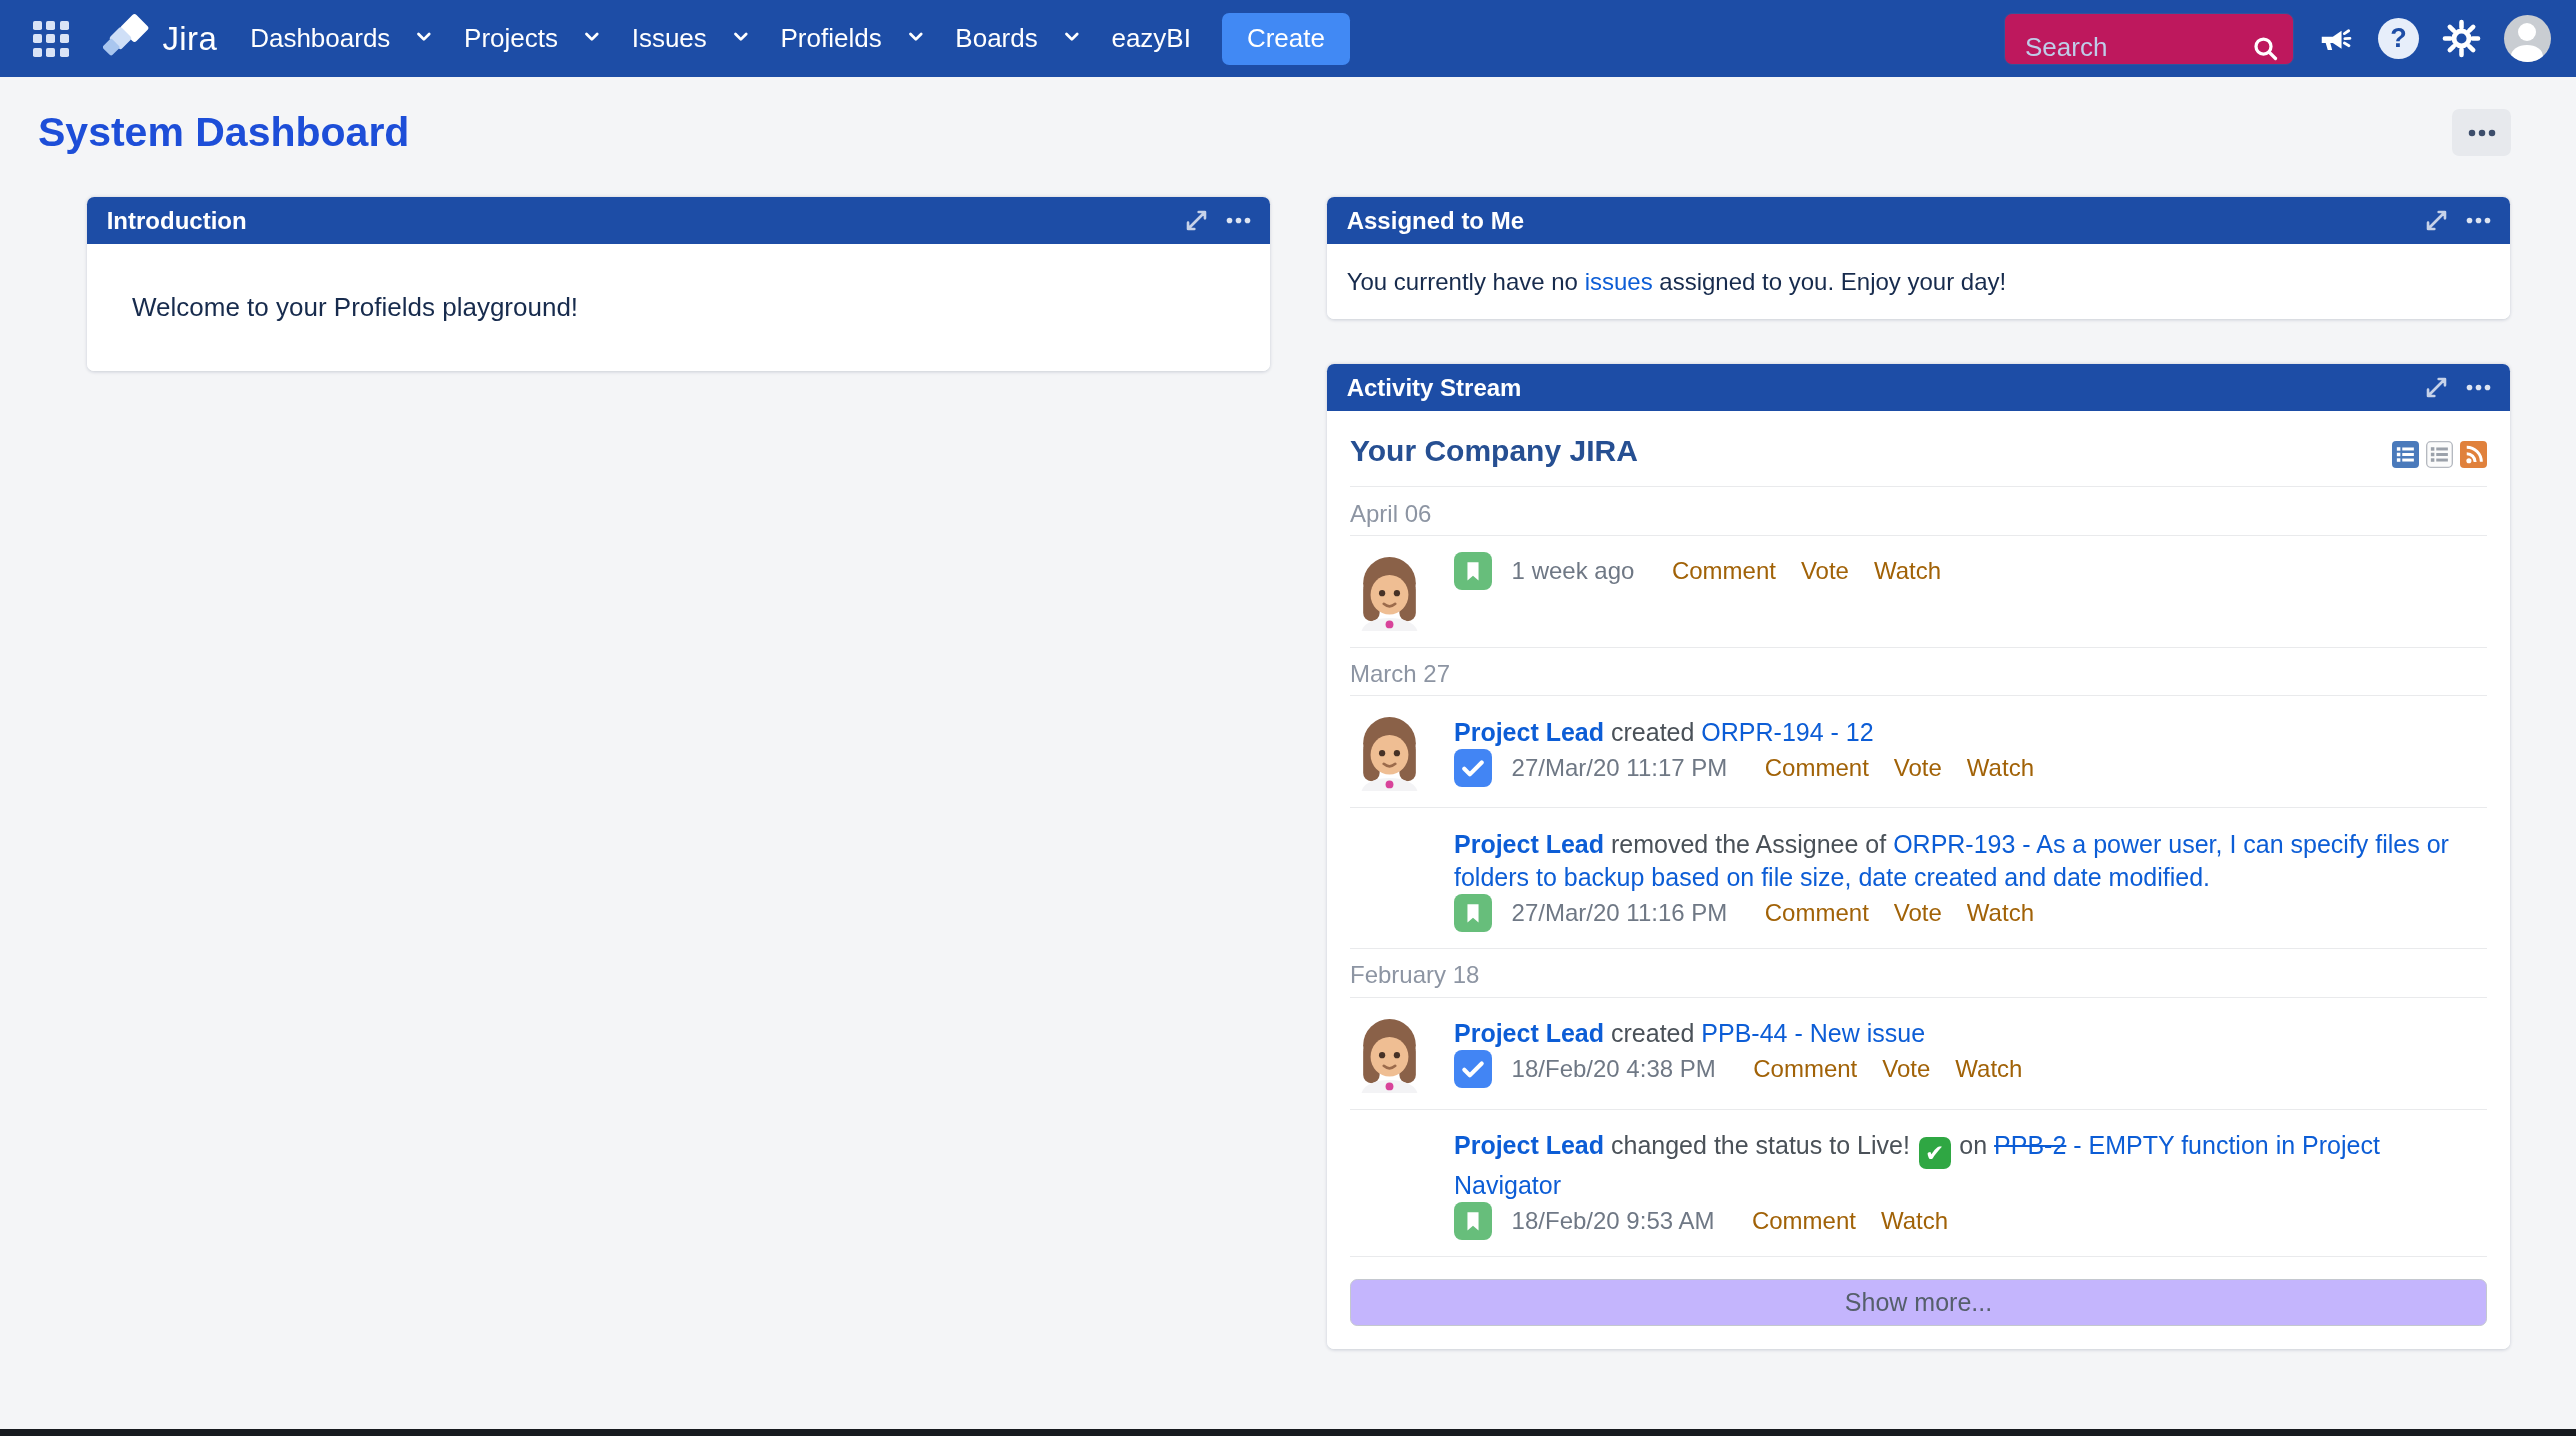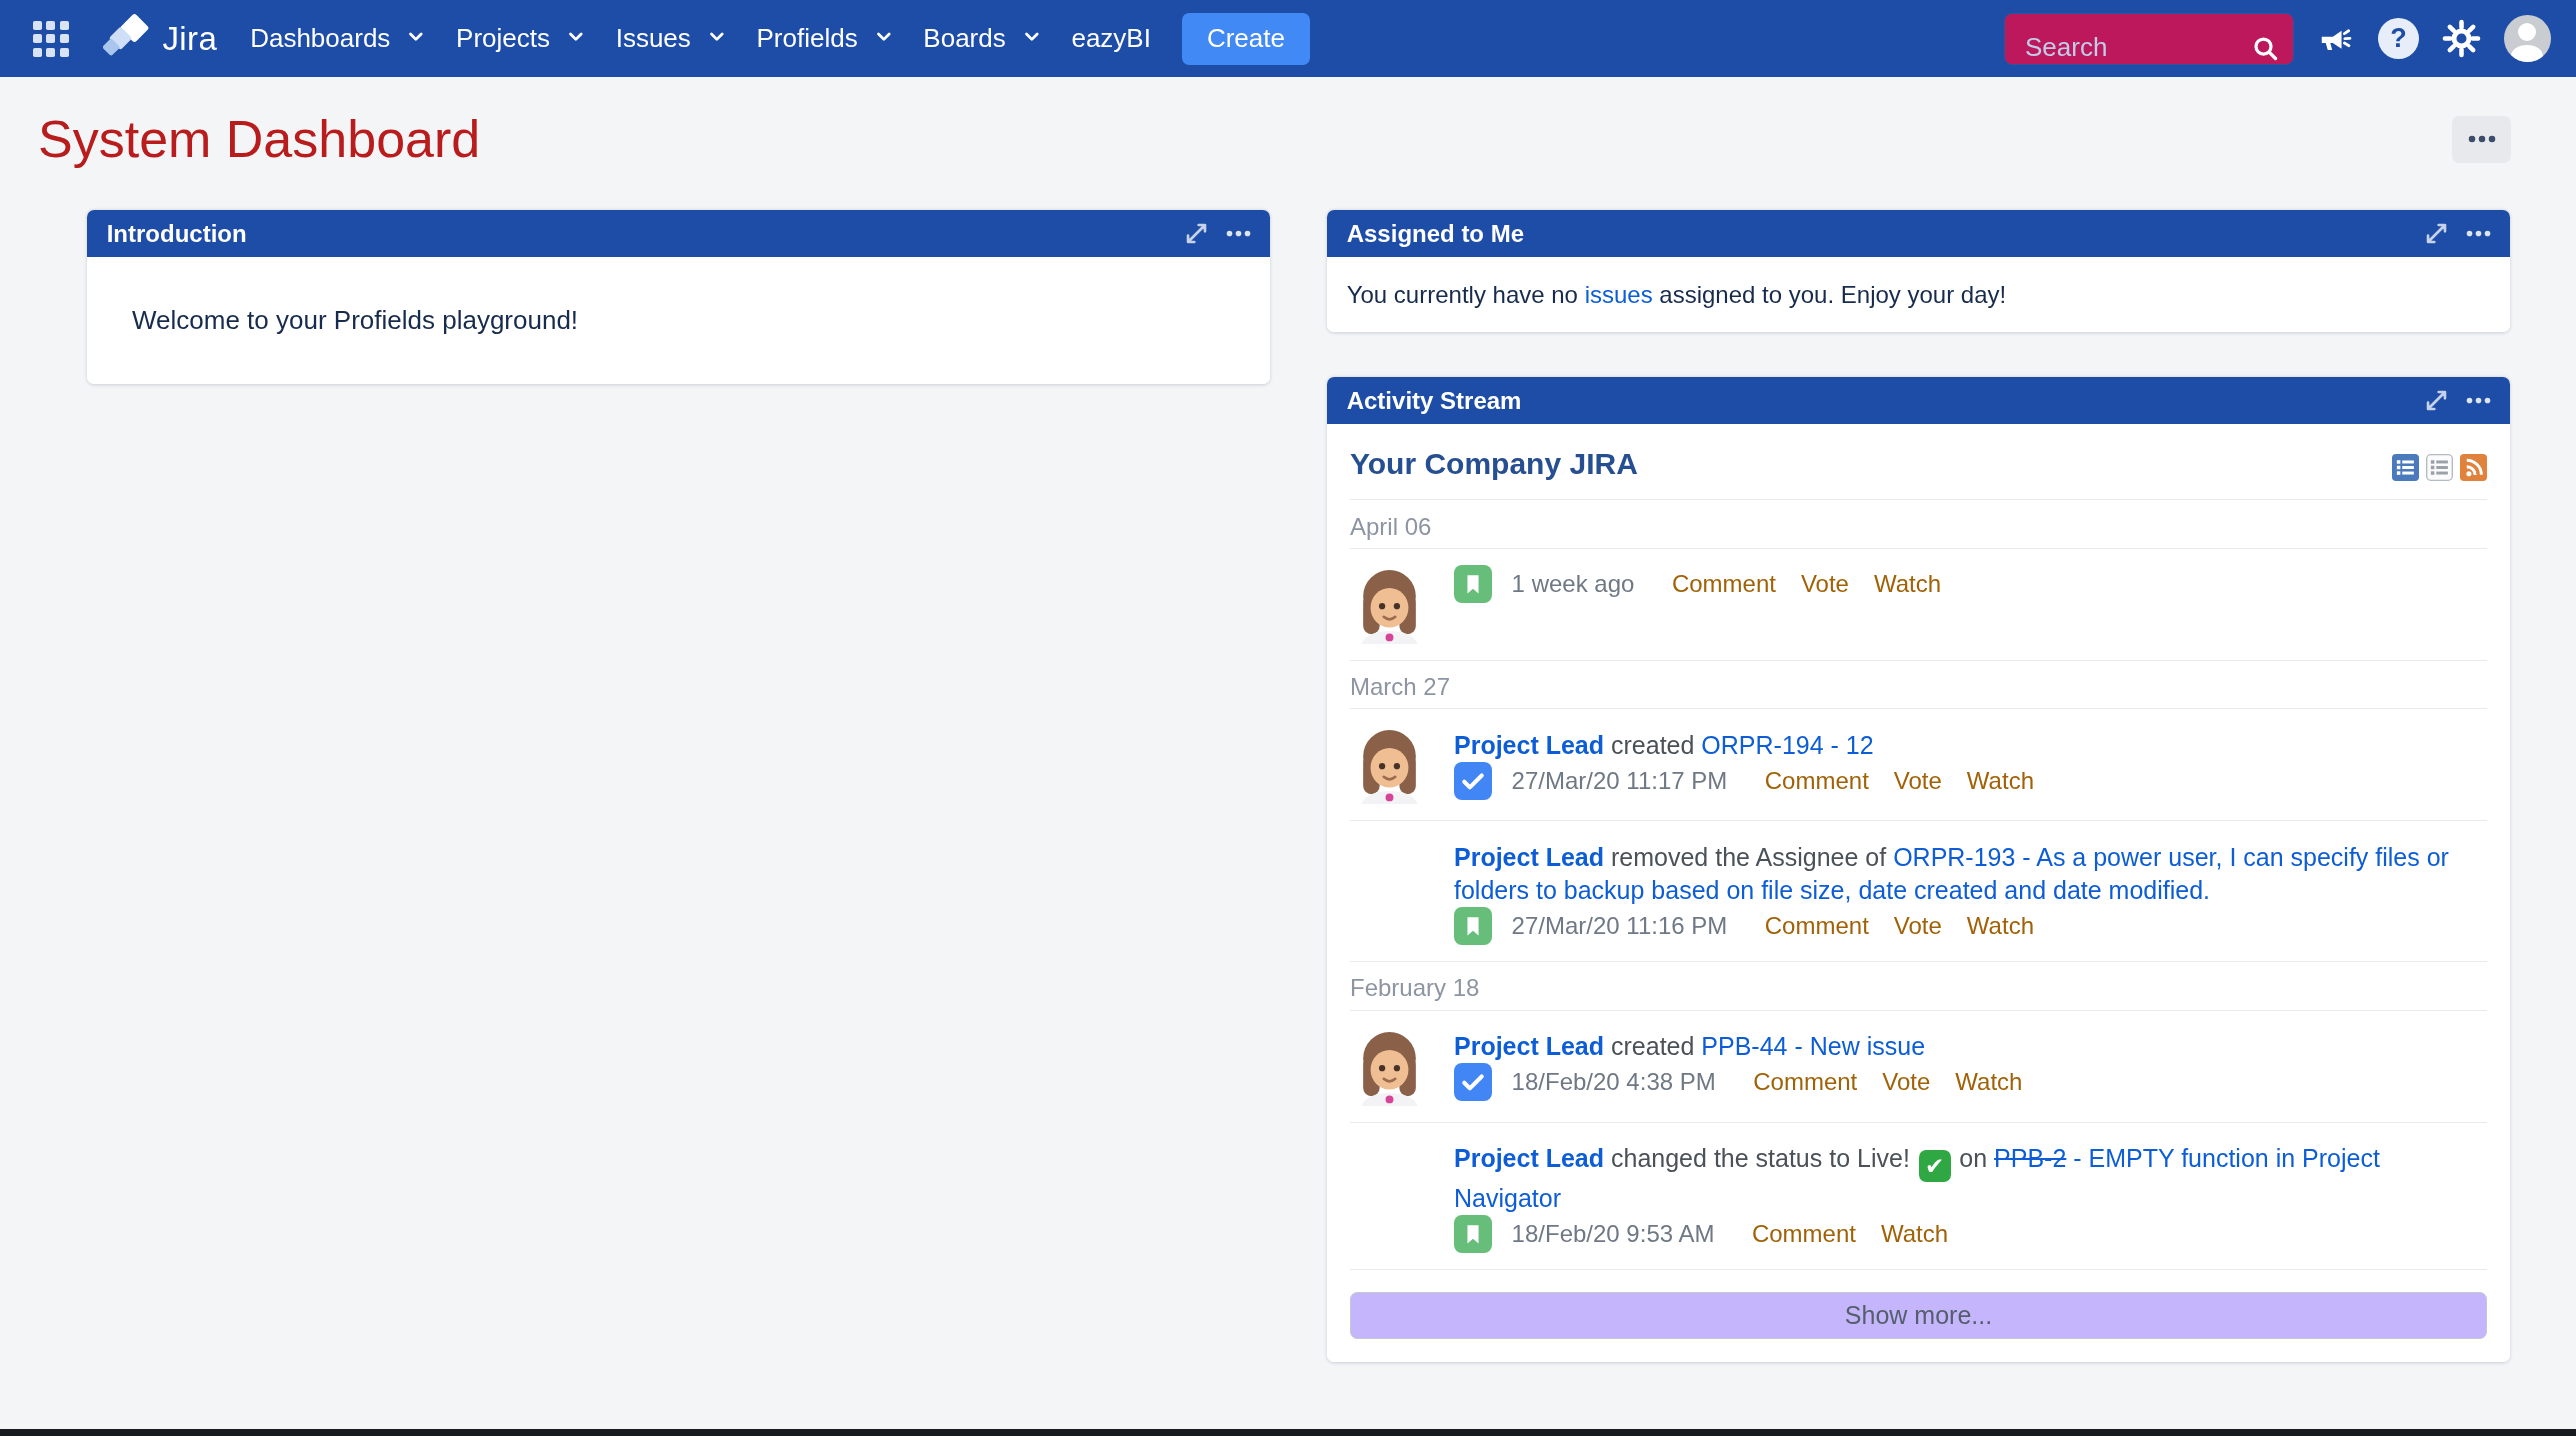--- a/index.html
+++ b/index.html
@@ -6,35 +6,35 @@
   html,body { margin:0; padding:0; }
   body { font-family:"Liberation Sans", sans-serif; background:#E9EBEE; }
   .page { width:2576px; height:1436px; position:relative; overflow:hidden; background:#F4F5F7; }
 
   
   .nav { height:77px; background:#1D4DA6; display:flex; align-items:center; padding:4px 25px; }
   .app-grid { width:41px; height:41px; display:grid; grid-template-columns:repeat(3,9px); grid-template-rows:repeat(3,9px); gap:4.5px; margin:0 9px 0 5.4px; cursor:pointer; align-content:center; justify-content:center; }
   .app-grid i { background:#D9E3F6; border-radius:1.8px; }
   .brand { display:flex; align-items:center; gap:9px; margin:0 18px 0 23px; cursor:pointer; }
   .brand-name { color:#fff; font-size:33px; font-weight:500; letter-spacing:0.4px; }
-  .nav-item { display:flex; align-items:center; gap:16px; color:#fff; font-size:26px; padding:0 15px; height:54px; border-radius:5.4px; cursor:pointer; white-space:nowrap; }
+  .nav-item { display:flex; align-items:center; gap:24px; color:#fff; font-size:26px; padding:0 15px; height:54px; border-radius:5.4px; cursor:pointer; white-space:nowrap; }
   .create-btn { margin-left:16px; background:#4189F4; color:#fff; border:none; font-size:26px; font-family:inherit; height:52px; padding:0 25px; border-radius:7.2px; cursor:pointer; font-weight:500; }
   .nav-right { margin-left:auto; display:flex; align-items:center; gap:23px; }
   .search-box { width:290px; height:52px; background:#be185d; border:1.8px solid #31539B; border-radius:8px; display:flex; align-items:flex-end; padding:0 12.5px 0 18px; }
   .search-box input { flex:1; min-width:0; background:transparent; border:none; outline:none; color:#fff; font-size:26px; font-family:inherit; }
   .search-box input::placeholder { color:#BFCDE9; }
   .icon-btn { background:none; border:none; padding:0; cursor:pointer; display:flex; align-items:center; justify-content:center; }
   .help-chip { width:41px; height:41px; border-radius:50%; background:#E7EEFA; color:#1D4DA6; font-weight:700; font-size:27px; display:flex; align-items:center; justify-content:center; }
   .nav-avatar { width:47px; height:47px; border-radius:50%; background:#C9CDD2; overflow:hidden; position:relative; cursor:pointer; }
   .nav-avatar::before { content:""; position:absolute; width:18px; height:18px; border-radius:50%; background:#fff; top:8px; left:14.3px; }
   .nav-avatar::after { content:""; position:absolute; width:32px; height:21.5px; border-radius:50% 50% 0 0; background:#fff; bottom:-4.5px; left:7.2px; }
 
   
   .page-header { display:flex; align-items:center; justify-content:space-between; padding:32px 65px 0 38px; }
-  .page-title { margin:0; font-size:52px; font-weight:400; color:#b91c1c; }
+  .page-title { margin:0; font-size:41px; font-weight:700; color:#1d4ed8; }
   .page-more-btn { width:59px; height:47px; background:#E7E9ED; border:none; border-radius:7.2px; cursor:pointer; display:flex; align-items:center; justify-content:center; }
 
   
   .main { display:flex; gap:57px; padding:41px 65px 0 87px; align-items:flex-start; }
   .col { flex:0 0 1183px; width:1183px; }
   .gadget { border-radius:7.2px; box-shadow:0 0.9px 3.6px rgba(9,30,66,.18); background:#fff; }
   .gadget-header { height:47px; background:#1D4DA6; border-radius:7.2px 7.2px 0 0; display:flex; align-items:center; justify-content:space-between; padding:0 18px 0 19.7px; cursor:move; }
   .gadget-title { color:#fff; font-size:24px; font-weight:700; }
   .gadget-tools { display:flex; align-items:center; gap:14.3px; }
   .gadget-body { background:#fff; border-radius:0 0 7.2px 7.2px; }

